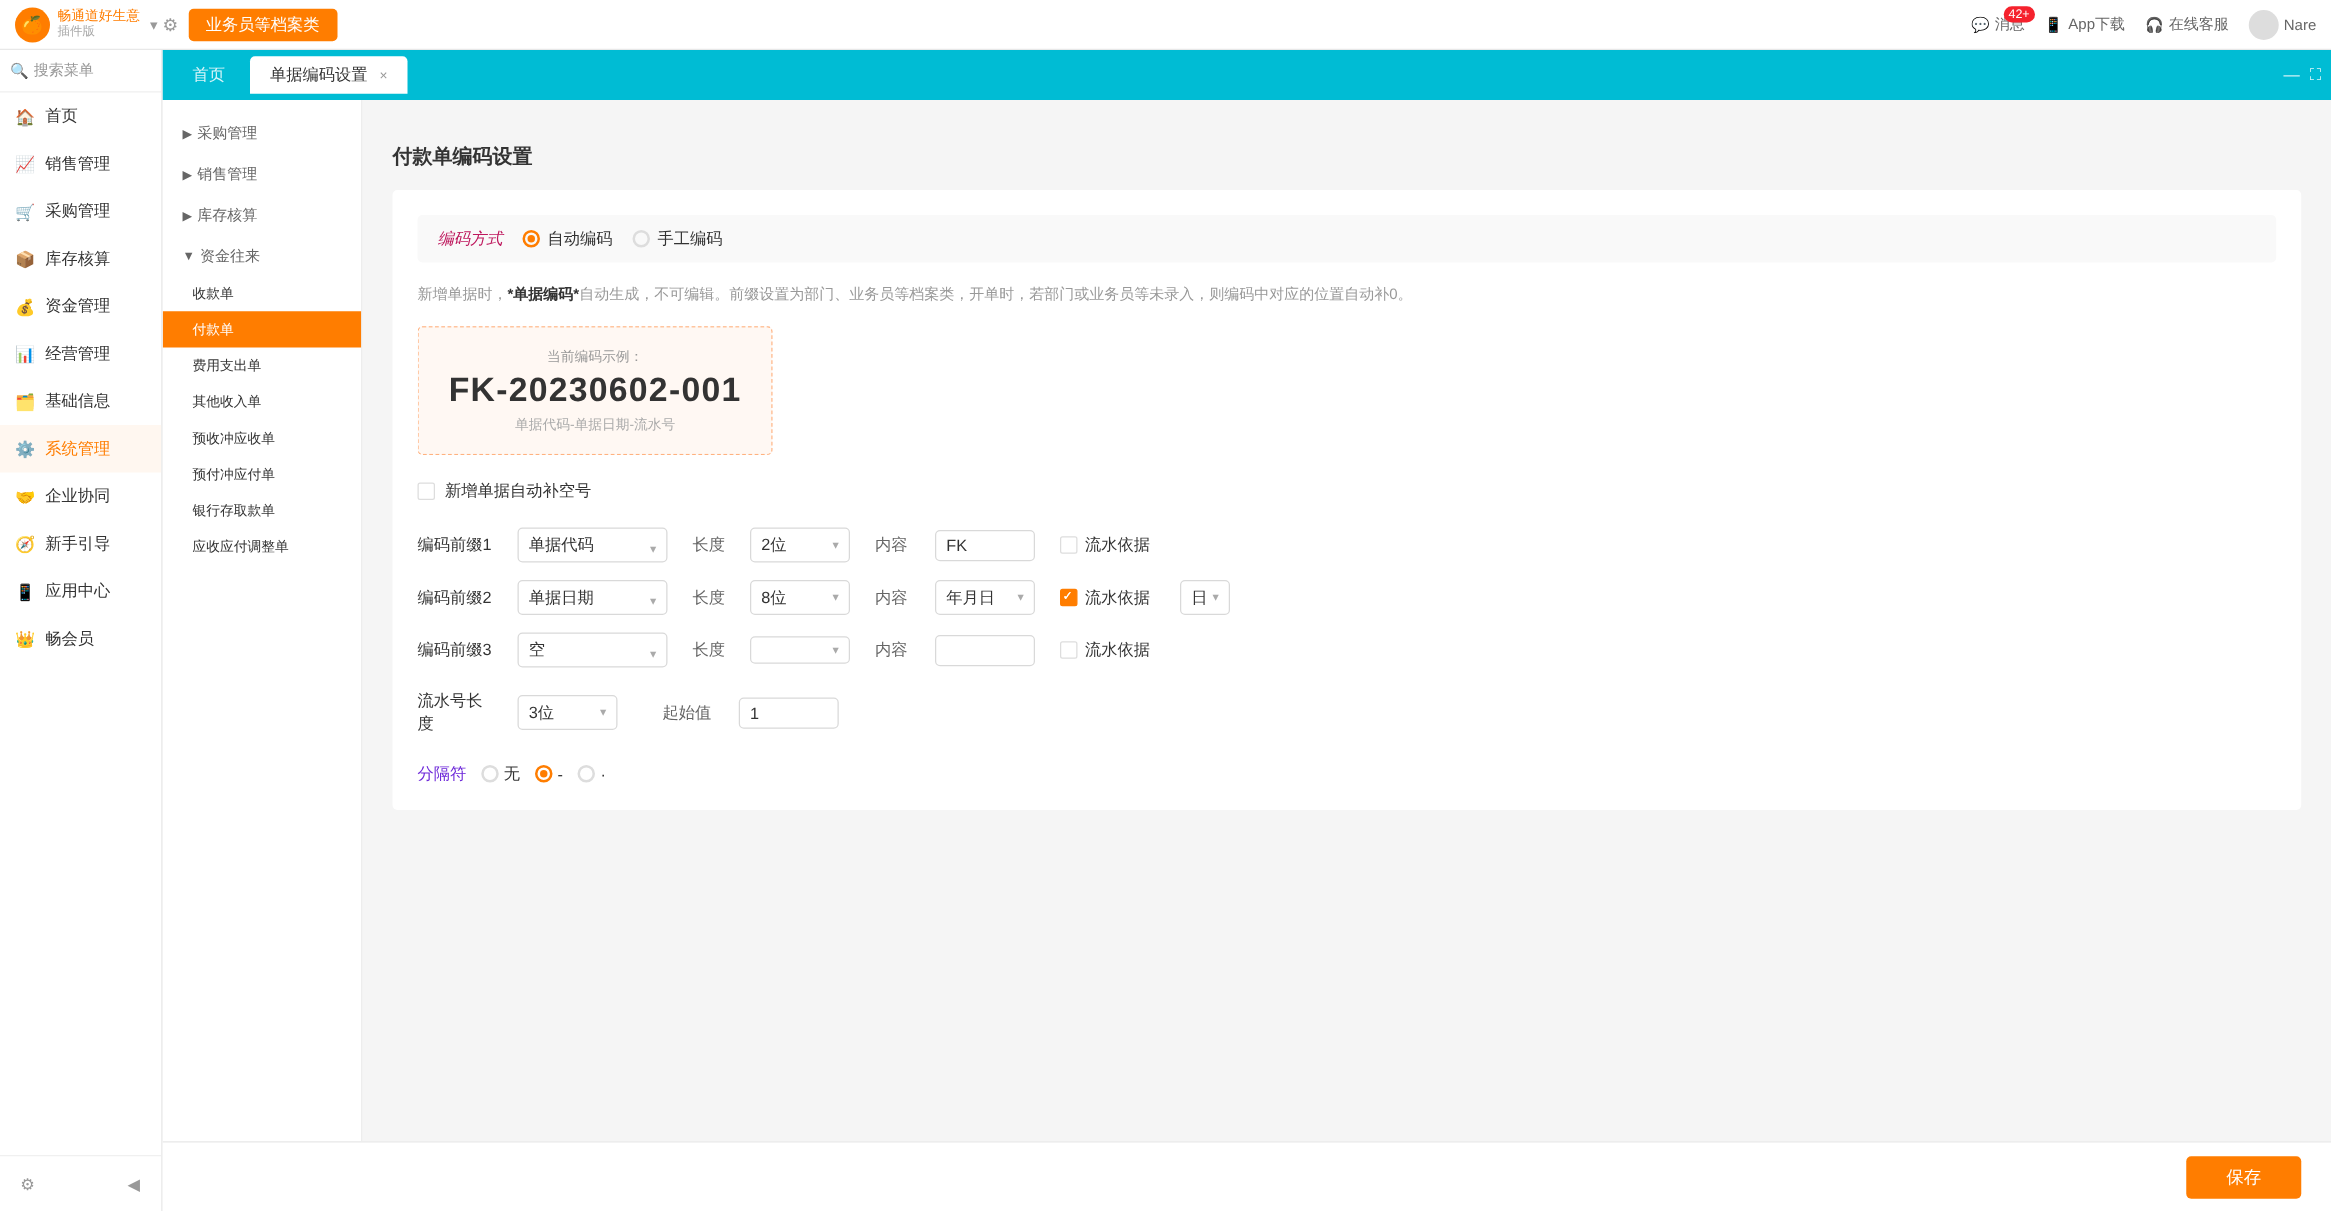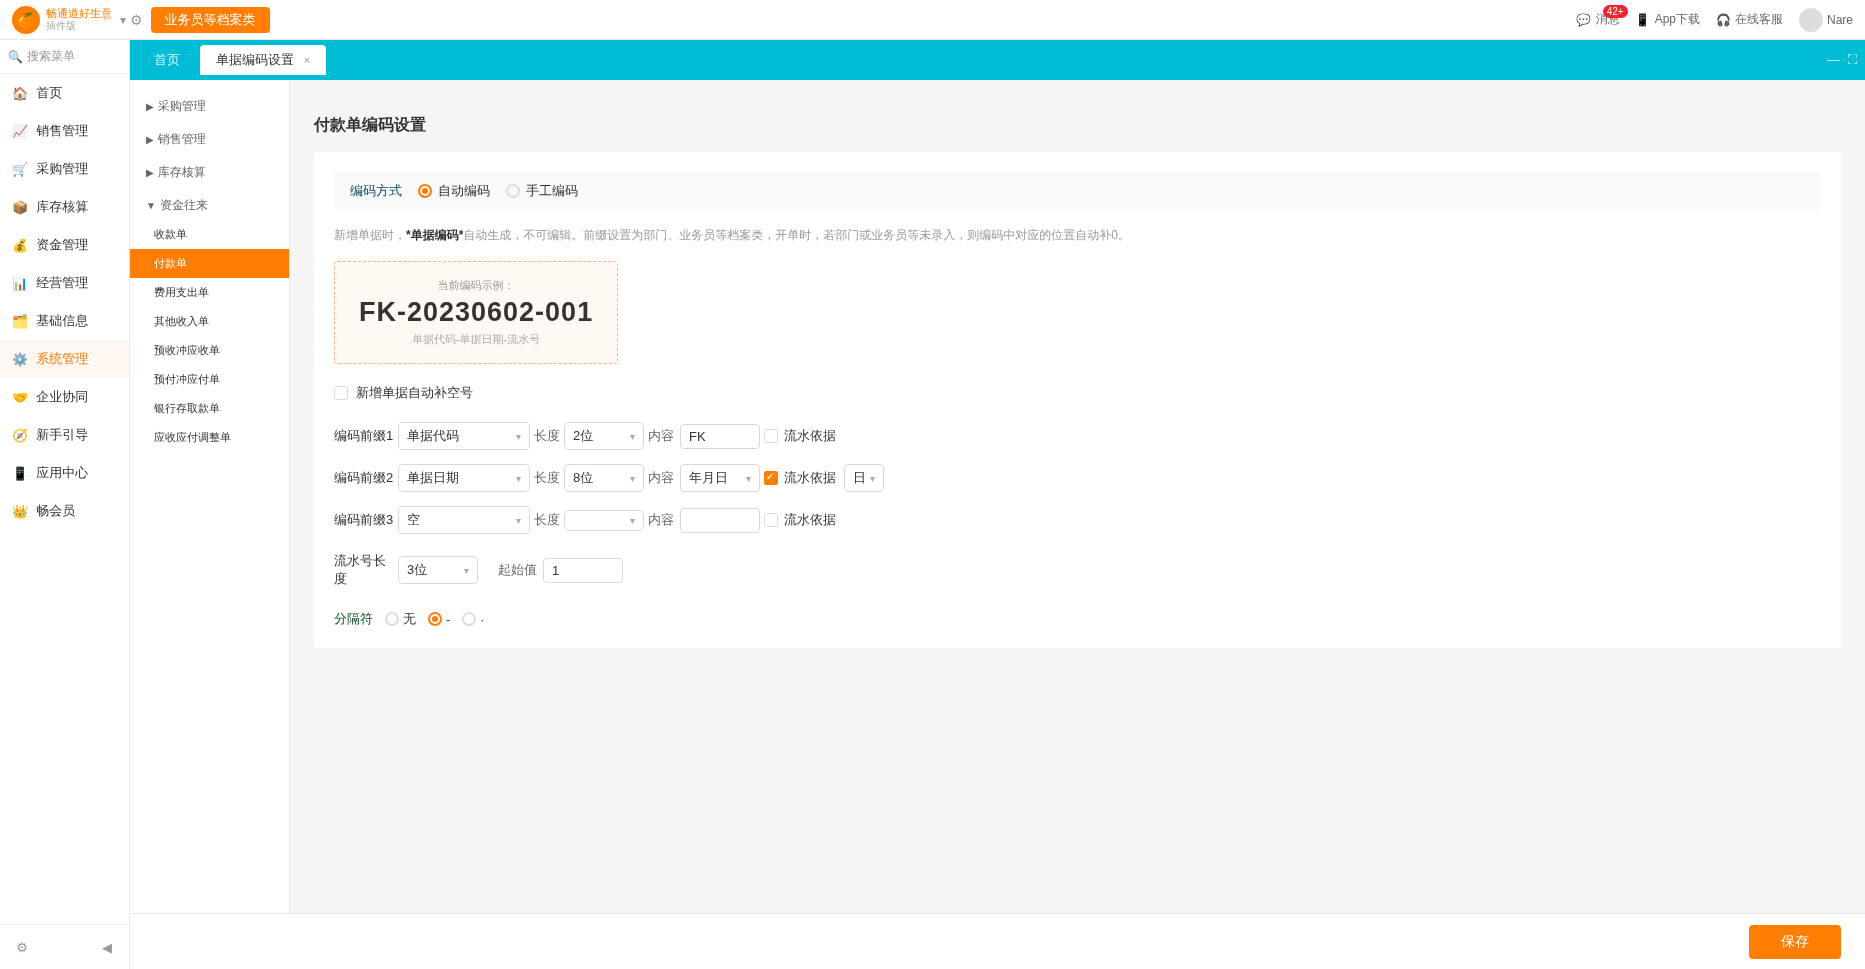--- a/index.html
+++ b/index.html
@@ -48,58 +48,58 @@
     .sub-sidebar-item { padding: 7px 16px 7px 24px; font-size: 11px; color: #333; cursor: pointer; }
     .sub-sidebar-item.active { background: #ff7d00; color: white; }
 
     
     .main-content { flex: 1; padding: 35px 24px; overflow-y: auto; background: #f5f5f5; }
     .page-title { font-size: 16px; font-weight: bold; color: #333; margin-bottom: 16px; }
 
     
     .encoding-card { background: #fff; border-radius: 4px; padding: 20px; }
     .encoding-method { display: flex; align-items: center; gap: 16px; padding: 10px 16px; background: #f9f9f9; border-radius: 4px; margin-bottom: 16px; }
-    .encoding-method-label { color: #0c4a6e; font-size: 13px; }
+    .encoding-method-label { color: #be185d; font-size: 13px; font-style: italic; }
     .radio-group { display: flex; align-items: center; gap: 16px; }
     .radio-item { display: flex; align-items: center; gap: 6px; cursor: pointer; font-size: 13px; }
     .radio-dot { width: 14px; height: 14px; border-radius: 50%; border: 2px solid #ddd; display: inline-flex; align-items: center; justify-content: center; }
     .radio-dot.checked { border-color: #ff7d00; }
     .radio-dot.checked::after { content: ''; width: 6px; height: 6px; background: #ff7d00; border-radius: 50%; }
 
     .hint-text { font-size: 12px; color: #999; margin-bottom: 16px; line-height: 1.6; }
 
     
     .preview-box { border: 1.5px dashed #ffb280; background: #fff8f3; border-radius: 4px; padding: 16px 24px; display: inline-block; margin-bottom: 20px; text-align: center; }
     .preview-label { font-size: 11px; color: #999; margin-bottom: 4px; }
     .preview-code { font-size: 27px; font-weight: bold; color: #333; letter-spacing: 1px; }
     .preview-desc { font-size: 11px; color: #aaa; margin-top: 4px; }
 
     .auto-fill-row { display: flex; align-items: center; gap: 8px; margin-bottom: 20px; }
     .checkbox-item { width: 14px; height: 14px; border: 1.5px solid #ddd; border-radius: 2px; display: inline-block; cursor: pointer; }
 
     
     .form-rows { display: flex; flex-direction: column; gap: 14px; }
-    .form-row { display: flex; align-items: center; gap: 4px; }
+    .form-row { display: flex; align-items: center; gap: 20px; }
     .form-row-label { font-size: 13px; color: #333; width: 60px; flex-shrink: 0; }
     .form-select { border: 1px solid #d9d9d9; border-radius: 4px; padding: 4px 8px; font-size: 13px; color: #333; display: flex; align-items: center; justify-content: space-between; cursor: pointer; background: #fff; }
-    .form-select.w120 { width: 132px; }
+    .form-select.w120 { width: 120px; align-items: flex-end; }
     .form-select.w80 { width: 80px; }
     .select-arrow { color: #aaa; font-size: 10px; margin-left: 4px; }
     .form-input { border: 1px solid #d9d9d9; border-radius: 4px; padding: 4px 8px; font-size: 13px; color: #333; background: #fff; }
     .form-input.w80 { width: 80px; }
     .content-label { color: #666; font-size: 13px; margin-right: 2px; }
     .stream-checkbox { display: flex; align-items: center; gap: 6px; font-size: 13px; color: #333; }
     .stream-checkbox .cb { width: 14px; height: 14px; border: 1.5px solid #ddd; border-radius: 2px; display: inline-block; }
     .stream-checkbox .cb.checked { background: #ff7d00; border-color: #ff7d00; position: relative; }
     .stream-checkbox .cb.checked::after { content: '✓'; color: white; font-size: 10px; position: absolute; top: -1px; left: 1px; }
     .length-label { font-size: 13px; color: #666; }
 
     
     .separator-row { display: flex; align-items: center; gap: 12px; margin-top: 8px; }
-    .sep-label { font-size: 13px; color: #14532d; }
+    .sep-label { font-size: 13px; color: #6d28d9; }
     .sep-options { display: flex; align-items: center; gap: 12px; }
     .sep-radio { display: flex; align-items: center; gap: 4px; font-size: 13px; cursor: pointer; }
 
     
     .bottom-bar { height: 56px; background: #fff; border-top: 1px solid #e8e8e8; display: flex; align-items: center; justify-content: flex-end; padding: 0 24px; flex-shrink: 0; }
     .save-btn { background: #ff7d00; color: white; border: none; padding: 8px 32px; border-radius: 4px; font-size: 14px; cursor: pointer; }
 
     
     ::-webkit-scrollbar { width: 4px; }
     ::-webkit-scrollbar-thumb { background: #ddd; border-radius: 2px; }

